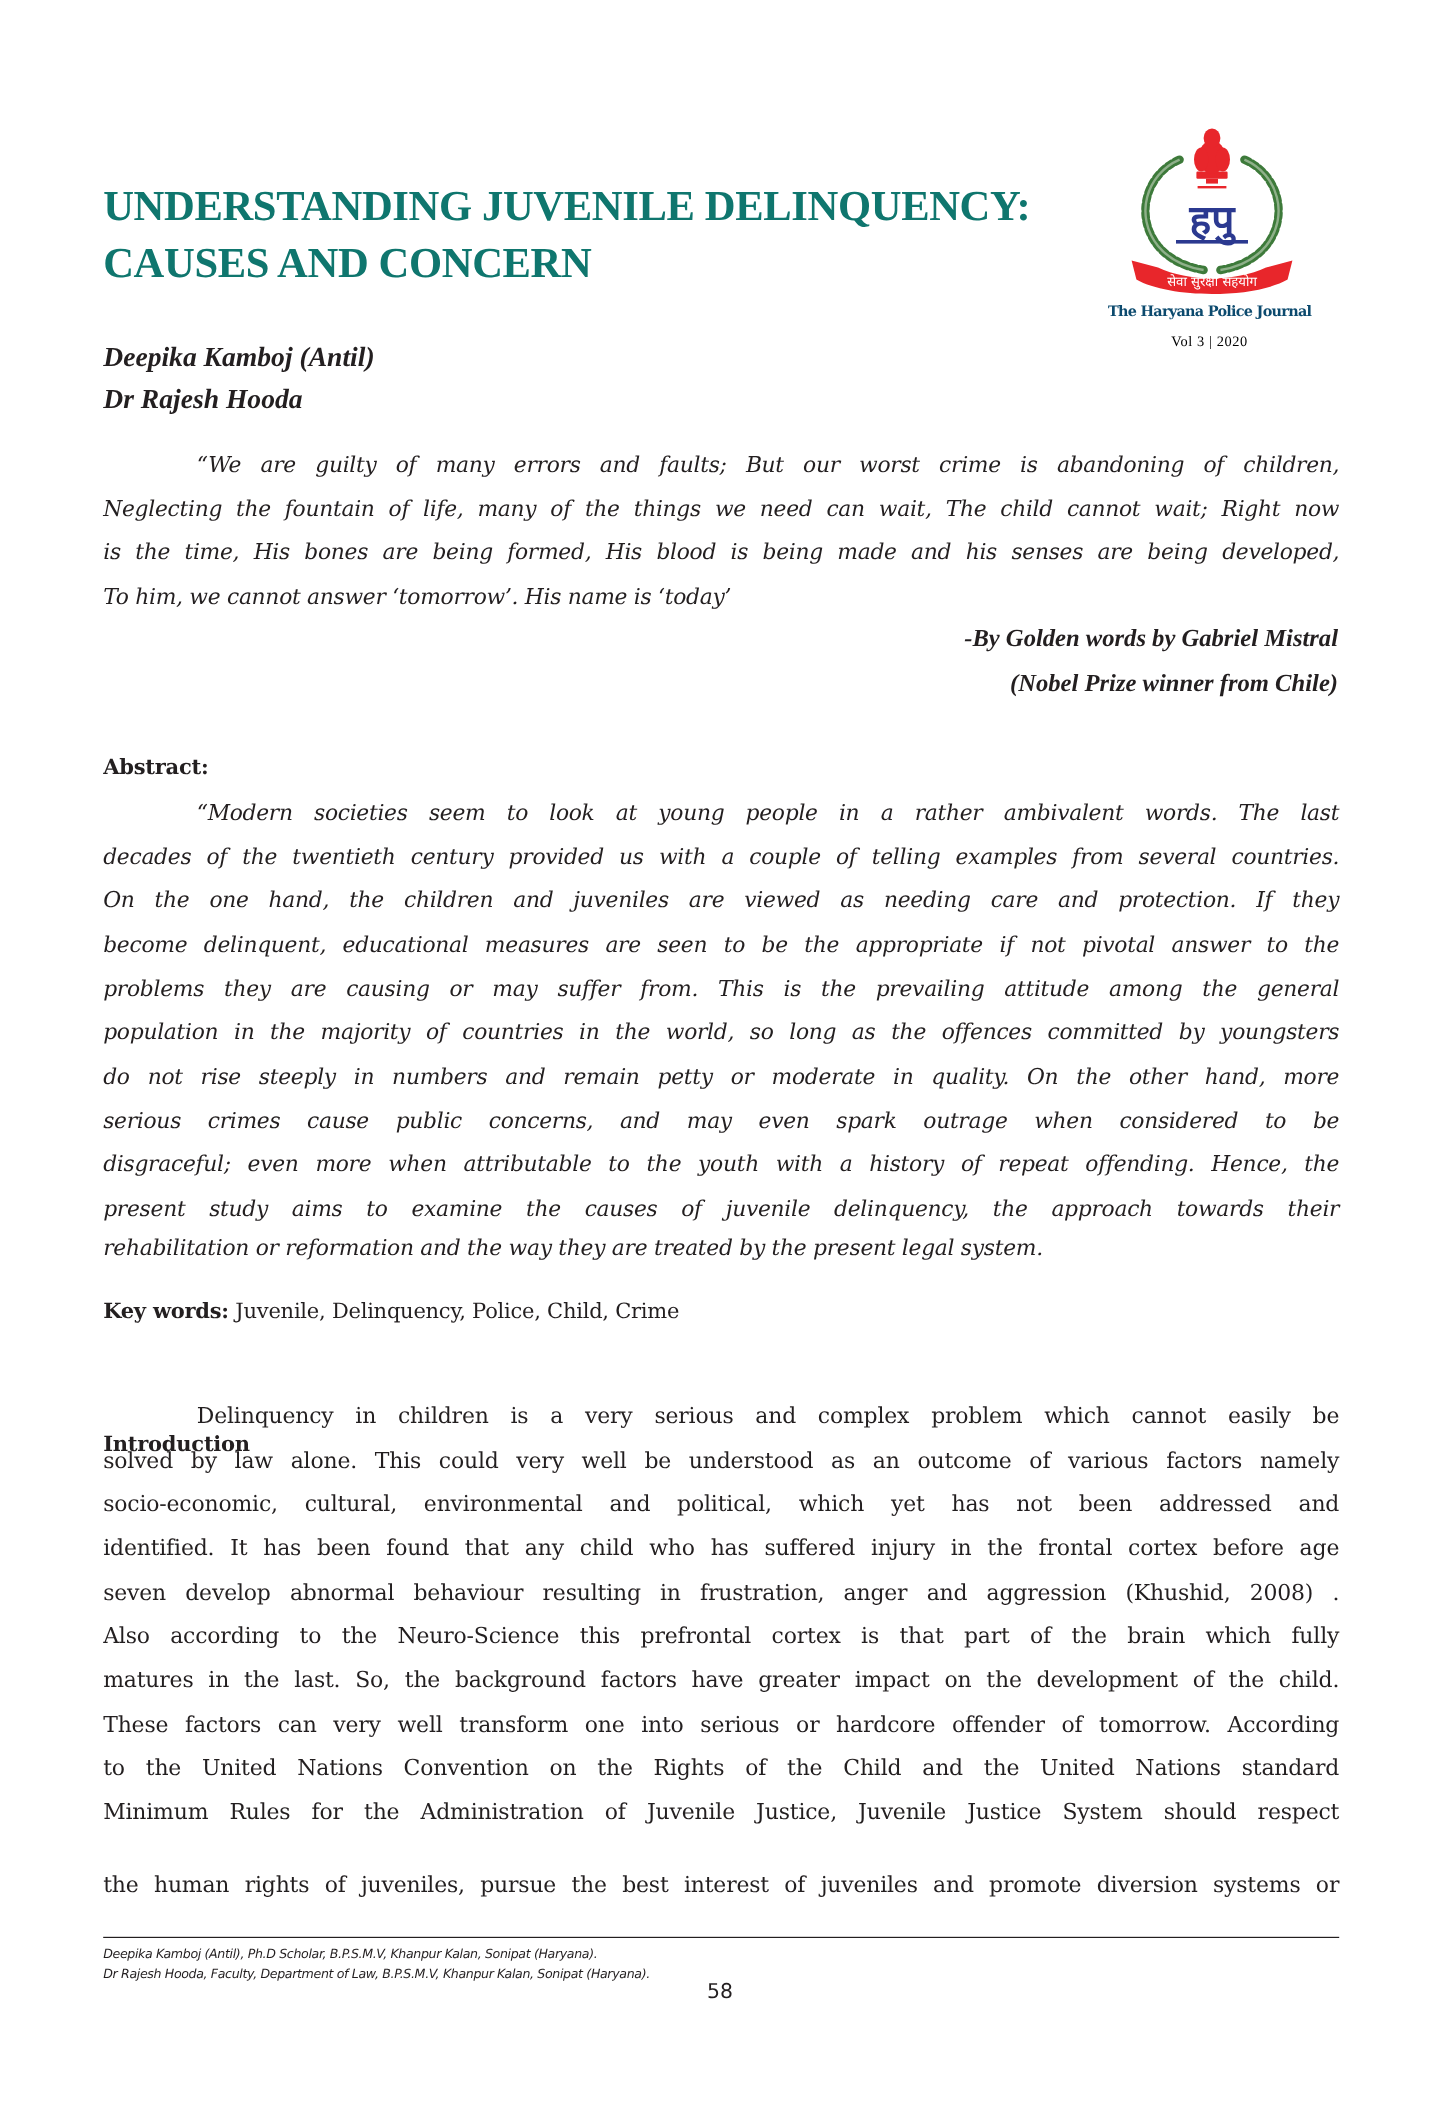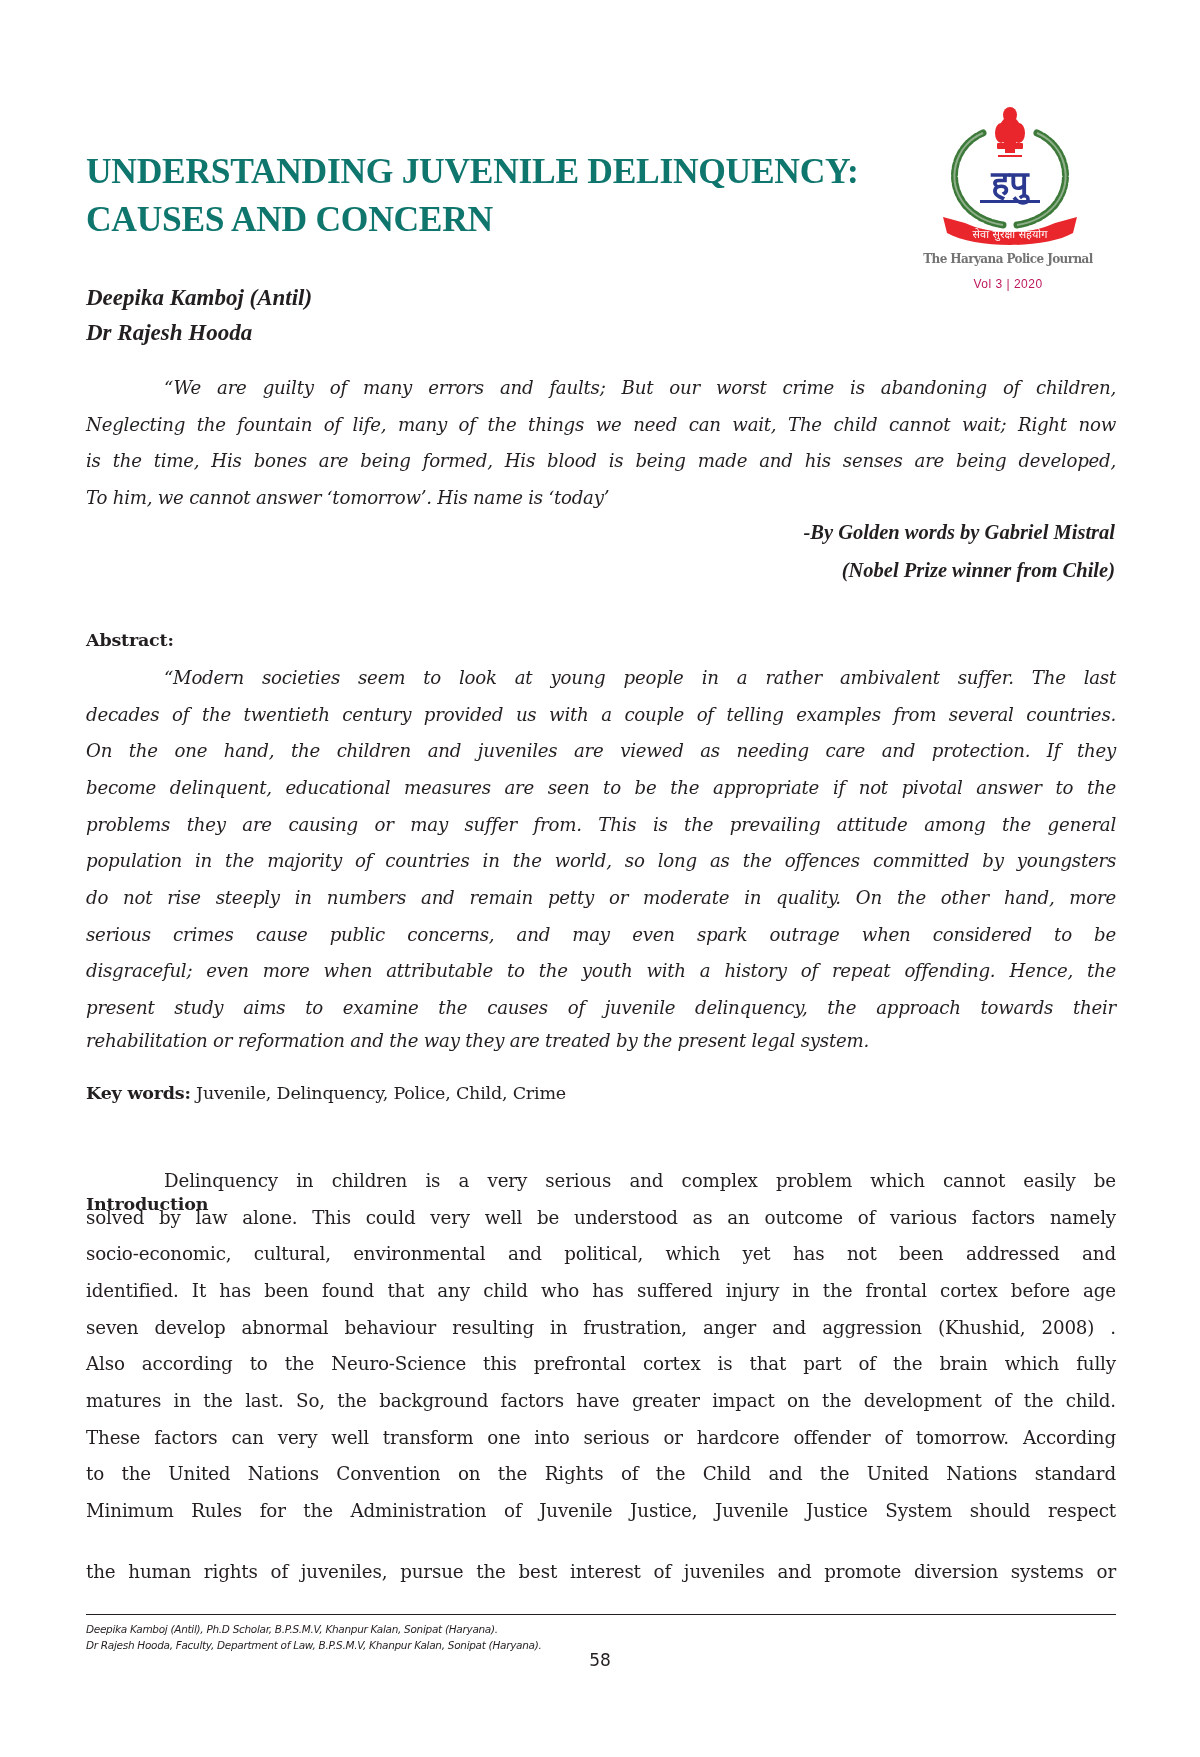--- a/index.html
+++ b/index.html
@@ -10,25 +10,25 @@
     font-size: 35.5px; letter-spacing: -0.3px; color: #0f766e; line-height: 1;
   }
   .author {
     left: 86px; font-family: "Liberation Serif", serif; font-weight: bold; font-style: italic;
     font-size: 23px; line-height: 1;
   }
   .logo { left: 935px; top: 105px; width: 150px; height: 145px; text-align: right; }
   .journal {
     left: 908px; top: 252px; width: 200px; text-align: center;
     font-family: "DejaVu Serif", serif; font-weight: bold; font-size: 12px;
-    letter-spacing: -0.6px; color: #737373;
+    letter-spacing: -0.6px; color: #0c4a6e;
   }
   .vol {
     left: 908px; top: 277px; width: 200px; text-align: center;
-    font-family: Liberation Sans, sans-serif; font-size: 12px; color: #be185d; letter-spacing: 0.5px;
+    font-family: Liberation Serif, serif; font-size: 12px; color: #000000; letter-spacing: 0.5px;
   }
   .line {
     left: 86px; width: 1030px; font-family: "Liberation Serif", serif;
     font-size: 20.5px; line-height: 1; text-align: justify; text-align-last: justify;
     white-space: nowrap;
   }
   .line.last { text-align-last: left; }
   .ital { font-style: italic; font-family: "DejaVu Serif", serif; font-size: 18.2px; letter-spacing: -0.25px; }
   .body { font-family: "DejaVu Serif", serif; font-size: 18.3px; letter-spacing: -0.15px; color: #231f20; }
   .indent { padding-left: 78px; width: 952px; }
@@ -94,21 +94,21 @@
 <div class="abs vol">Vol 3 | 2020</div>
 
 <div class="abs line ital indent" style="top:379px;">“We are guilty of many errors and faults; But our worst crime is abandoning of children,</div>
 <div class="abs line ital" style="top:416px;">Neglecting the fountain of life, many of the things we need can wait, The child cannot wait; Right now</div>
 <div class="abs line ital" style="top:452px;">is the time, His bones are being formed, His blood is being made and his senses are being developed,</div>
 <div class="abs line ital last" style="top:489px;">To him, we cannot answer ‘tomorrow’. His name is ‘today’</div>
 <div class="abs attr" style="top:522px;">-By Golden words by Gabriel Mistral</div>
 <div class="abs attr" style="top:560px;">(Nobel Prize winner from Chile)</div>
 
 <div class="abs heading" style="top:632px;">Abstract:</div>
-<div class="abs line ital indent" style="top:669px;">“Modern societies seem to look at young people in a rather ambivalent suffer. The last</div>
+<div class="abs line ital indent" style="top:669px;">“Modern societies seem to look at young people in a rather ambivalent words. The last</div>
 <div class="abs line ital" style="top:706px;">decades of the twentieth century provided us with a couple of telling examples from several countries.</div>
 <div class="abs line ital" style="top:742px;">On the one hand, the children and juveniles are viewed as needing care and protection. If they</div>
 <div class="abs line ital" style="top:779px;">become delinquent, educational measures are seen to be the appropriate if not pivotal answer to the</div>
 <div class="abs line ital" style="top:816px;">problems they are causing or may suffer from. This is the prevailing attitude among the general</div>
 <div class="abs line ital" style="top:852px;">population in the majority of countries in the world, so long as the offences committed by youngsters</div>
 <div class="abs line ital" style="top:889px;">do not rise steeply in numbers and remain petty or moderate in quality. On the other hand, more</div>
 <div class="abs line ital" style="top:926px;">serious crimes cause public concerns, and may even spark outrage when considered to be</div>
 <div class="abs line ital" style="top:962px;">disgraceful; even more when attributable to the youth with a history of repeat offending. Hence, the</div>
 <div class="abs line ital" style="top:999px;">present study aims to examine the causes of juvenile delinquency, the approach towards their</div>
 <div class="abs line ital last" style="top:1032px;">rehabilitation or reformation and the way they are treated by the present legal system.</div>

